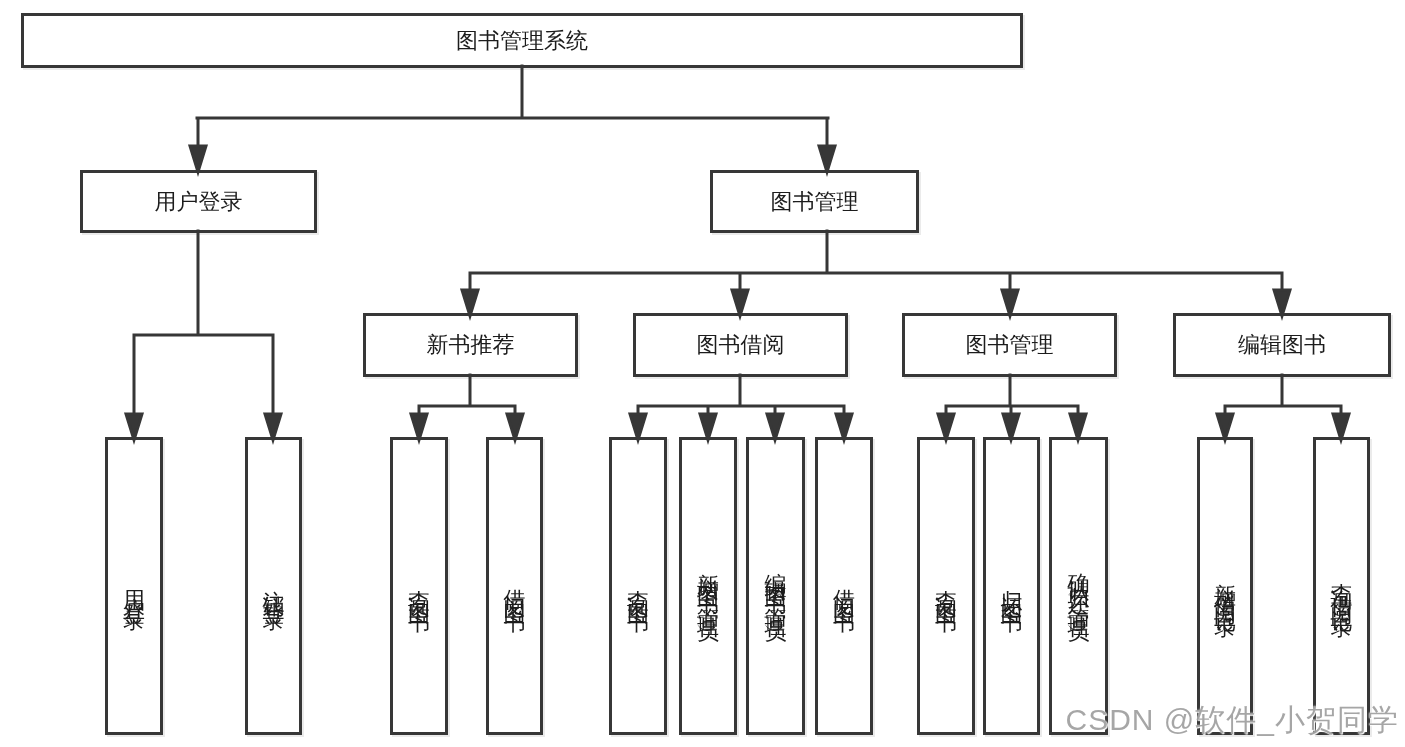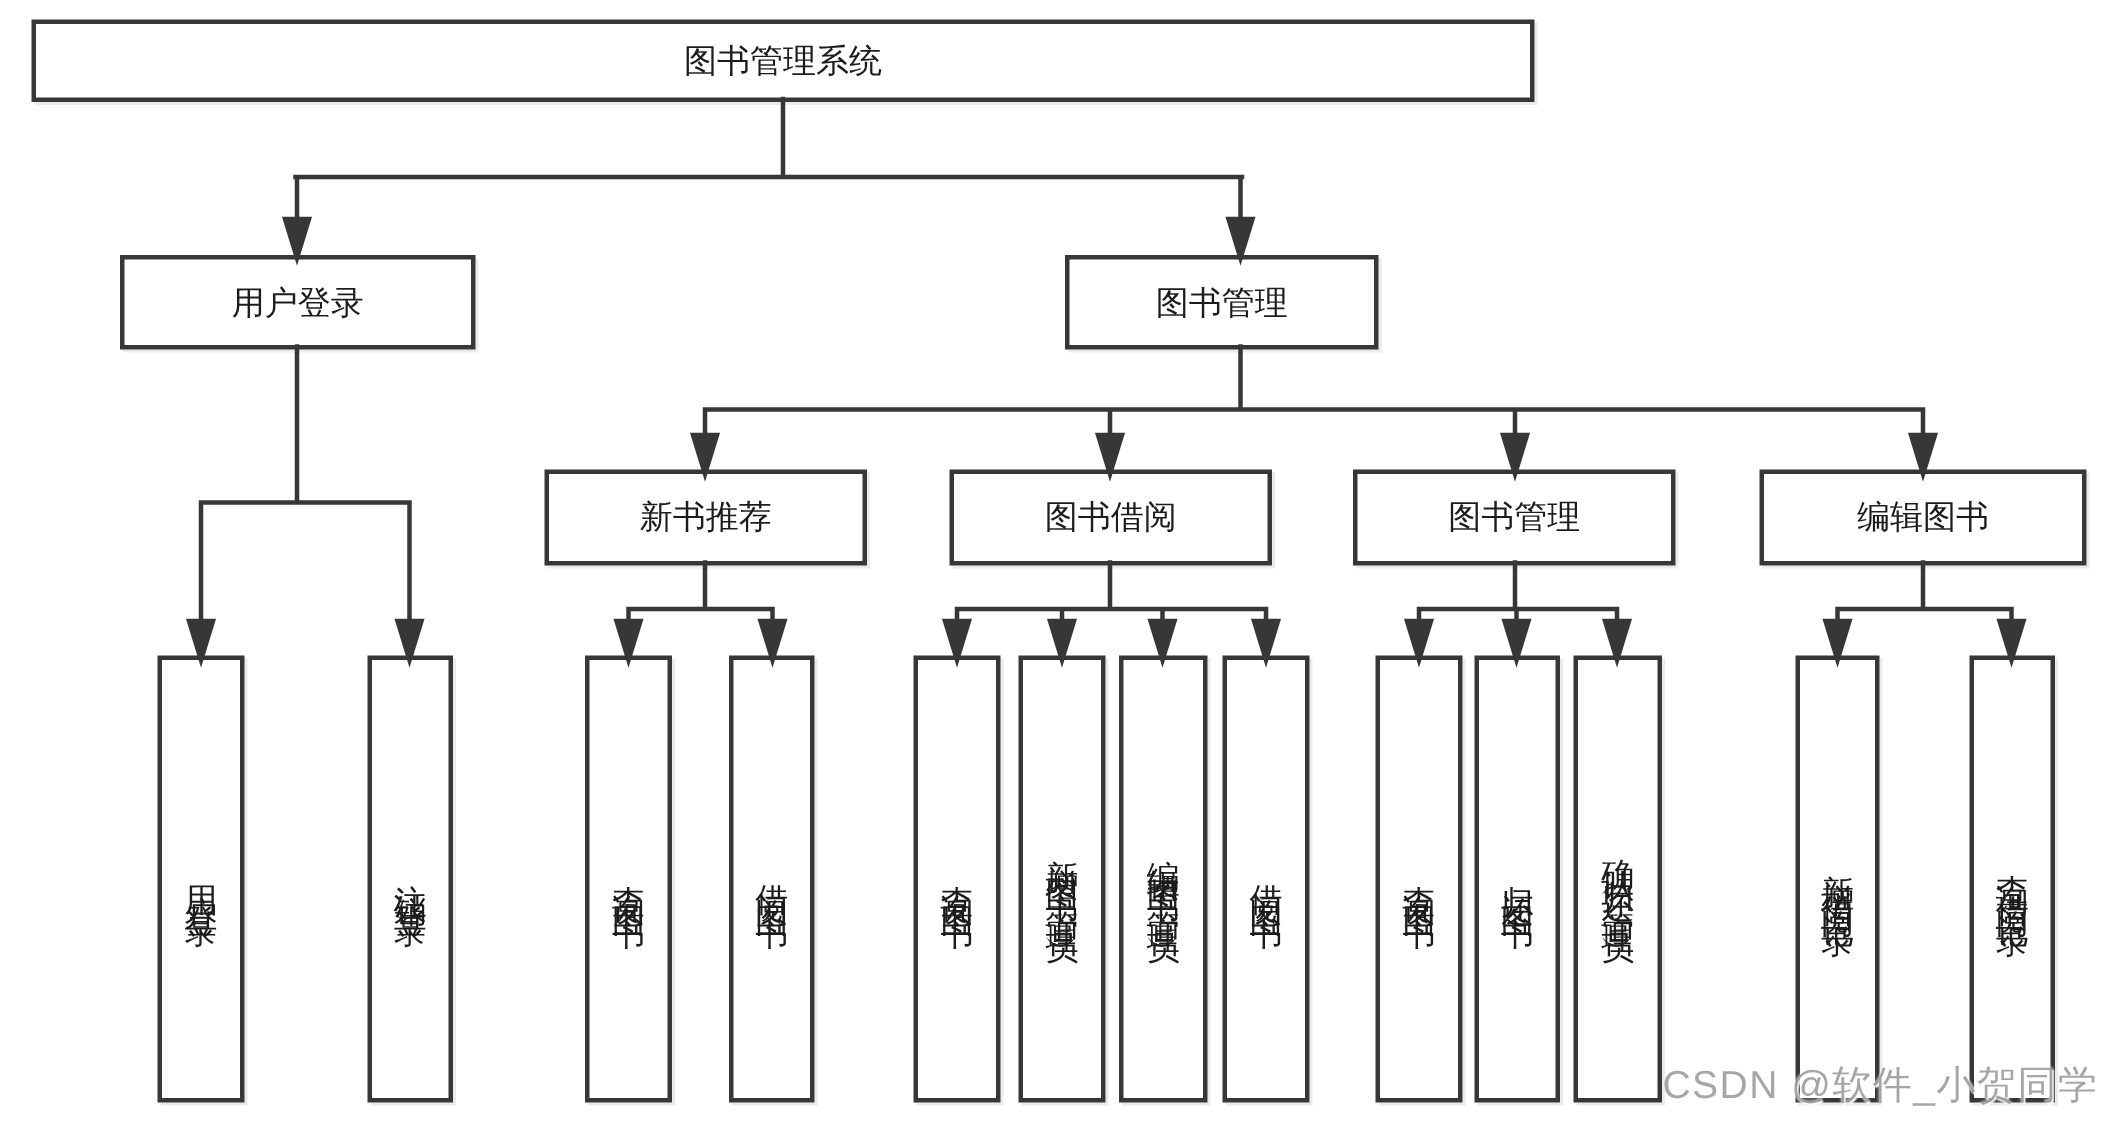--- a/index.html
+++ b/index.html
@@ -25,21 +25,21 @@
   .node.v span{
     writing-mode:vertical-rl;
     text-orientation:mixed;
     letter-spacing:7px;
     line-height:1;
   }
   .watermark{
     position:absolute;
     right:6px;bottom:6px;
     z-index:4;
-    font-size:26px;
+    font-size:30px;
     color:rgba(150,150,150,0.85);
     text-shadow:0 0 2px #ffffff,1px 1px 1px #ffffff;
     letter-spacing:1px;
     white-space:nowrap;
   }
 </style>
 </head>
 <body>
 
 <div class="canvas">

